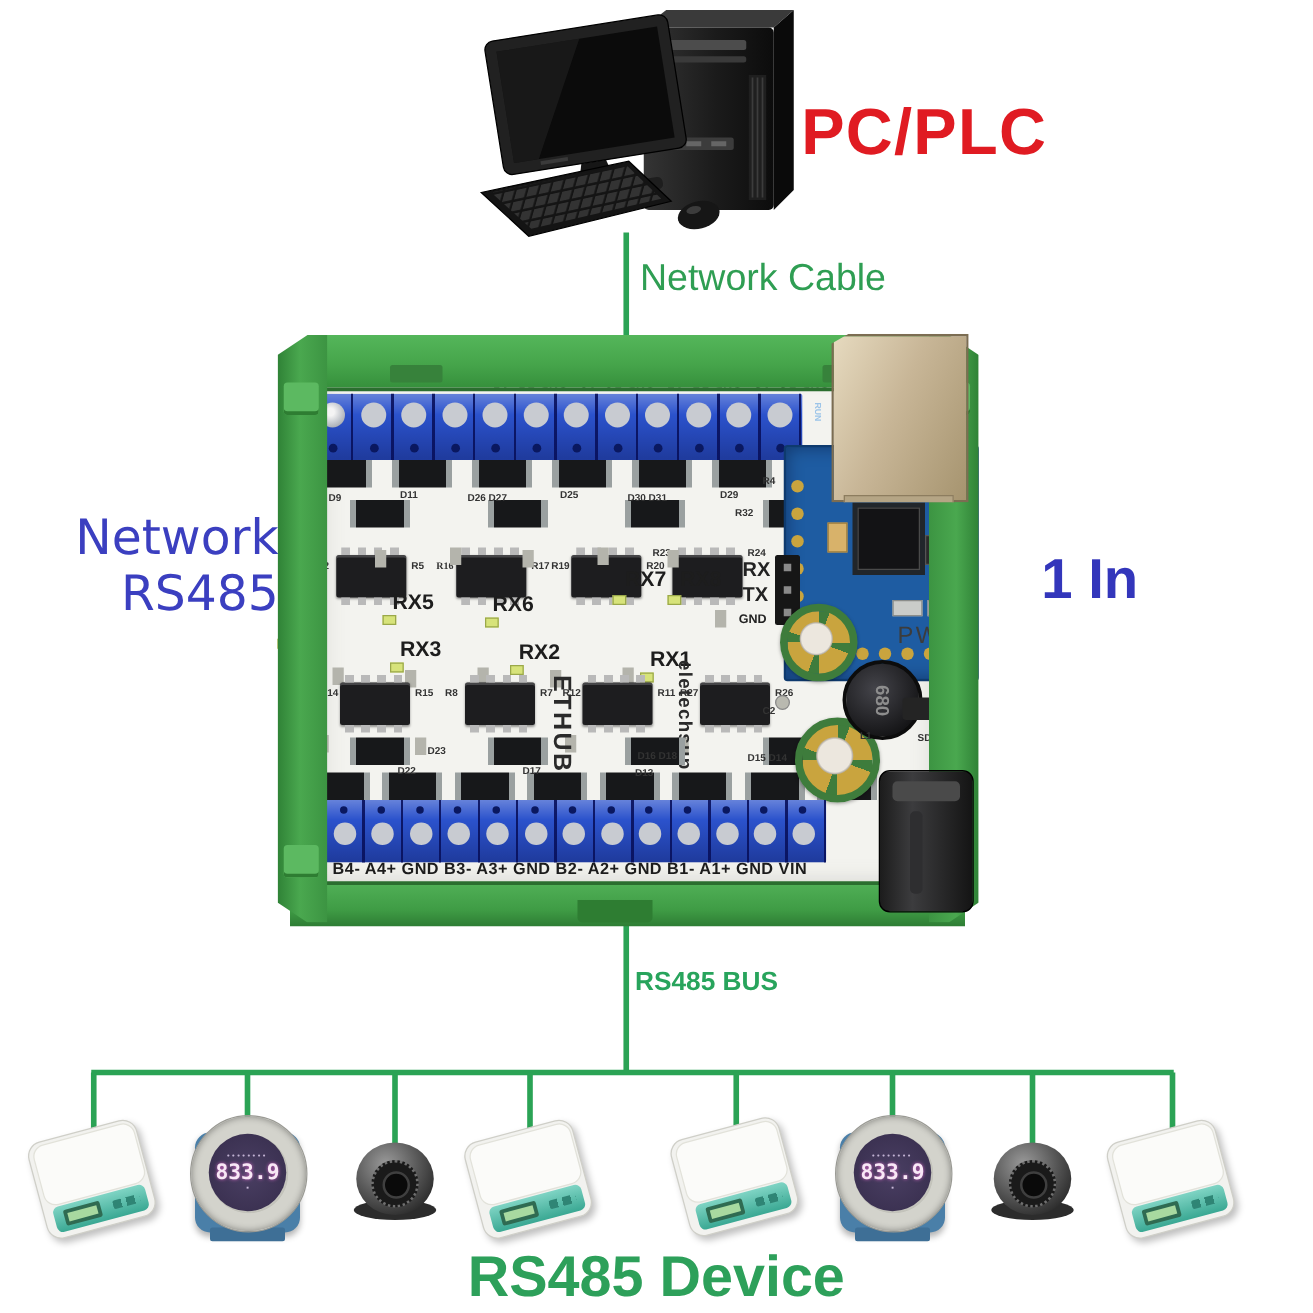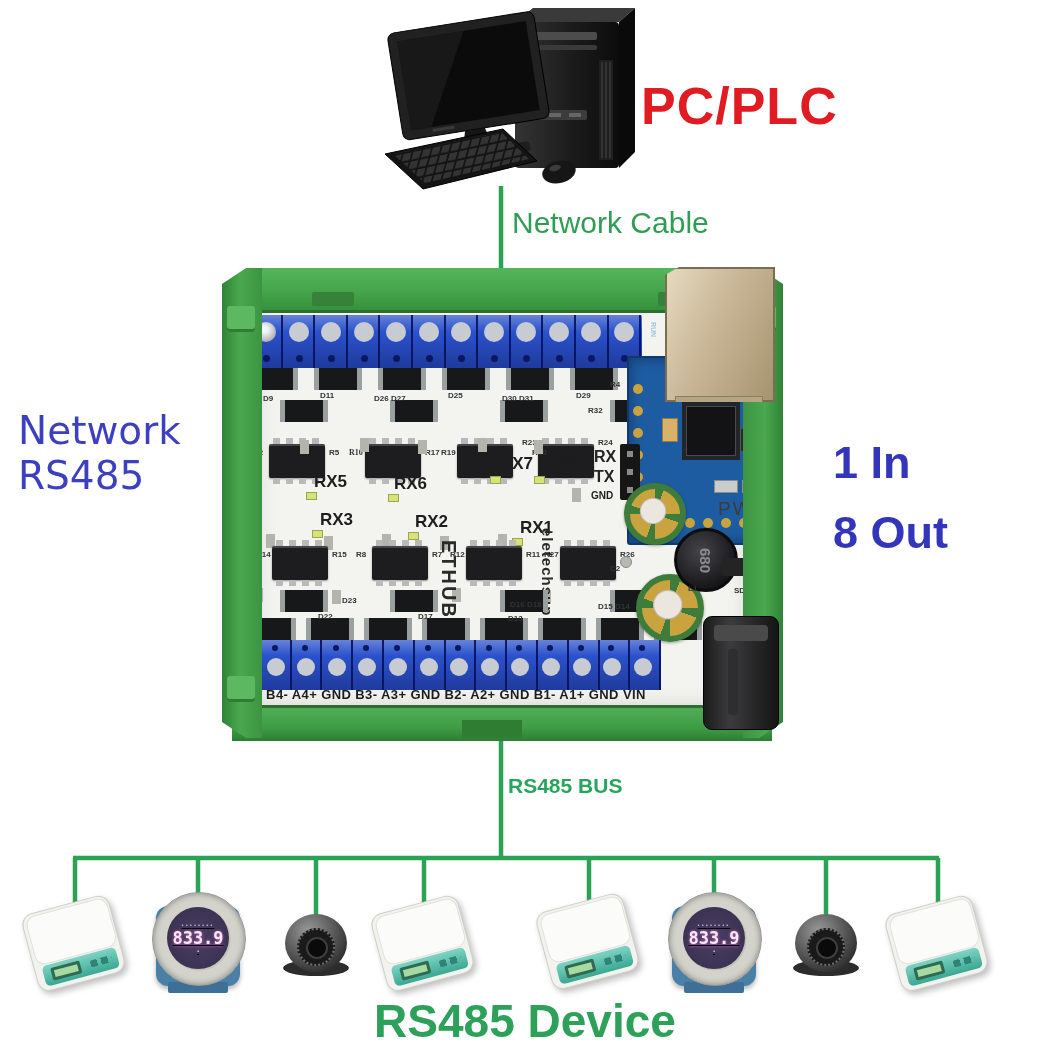--- a/index.html
+++ b/index.html
@@ -3,21 +3,21 @@
 <meta charset="utf-8">
 <style>
   html,body{margin:0;padding:0;background:#fff;}
   #canvas{position:relative;width:1050px;height:1050px;background:#ffffff;overflow:hidden;
           font-family:"Liberation Sans",sans-serif;}
   .abs{position:absolute;}
 
   
   .pc-label{left:641px;top:76px;font-size:52px;font-weight:bold;color:#e01b22;letter-spacing:1px;}
   .netcable-label{left:512px;top:206px;font-size:30px;color:#2f9e53;}
-  .left-title{left:18px;top:408px;width:205px;text-align:left;font-family:"DejaVu Sans",sans-serif;
+  .left-title{left:18px;top:408px;width:205px;text-align:right;font-family:"DejaVu Sans",sans-serif;
               font-size:39px;color:#3b3fc0;line-height:1.16;}
   .io-label{left:833px;top:428px;font-size:45px;font-weight:bold;color:#3336bb;line-height:1.55;}
   .bus-label{left:508px;top:774px;font-size:21px;font-weight:bold;color:#28a45c;}
   .device-label{left:0;top:994px;width:1050px;text-align:center;font-size:46px;font-weight:bold;color:#2da05a;}
 
   
   #bus-lines{left:0;top:0;pointer-events:none;}
 
   
   #pc-art{left:383px;top:2px;}
@@ -151,21 +151,21 @@
 
   .gauge{width:96px;height:105px;}
   .gauge .housing{position:absolute;left:6px;top:16px;width:84px;height:80px;background:#4a7fa8;border-radius:12px;
     box-shadow:0 3px 5px rgba(0,0,0,.3);}
   .gauge .tab{position:absolute;left:18px;top:92px;width:60px;height:11px;background:#3e6f96;border-radius:2px;}
   .gauge .ring{position:absolute;left:2px;top:2px;width:92px;height:92px;border-radius:50%;
     background:radial-gradient(circle,#5a4f76 0 33%,#d9d9d3 34%,#c2c2ba 48%,#d3d3cc 49%);
     border:1px solid #9a9a94;box-shadow:inset 0 0 6px rgba(0,0,0,.4);}
   .gauge .face{position:absolute;left:17px;top:17px;width:62px;height:62px;border-radius:50%;
     background:radial-gradient(circle,#4a3f63,#3a3050 80%);display:flex;flex-direction:column;
-    align-items:center;justify-content:center;text-decoration:underline;}
+    align-items:center;justify-content:center;}
   .gauge .ticks{height:6px;line-height:6px;font-size:6px;letter-spacing:2px;color:#d8c8e8;opacity:.85;}
   .gauge .reading{font-family:"DejaVu Sans Mono",monospace;font-weight:bold;font-size:17px;color:#f8e8f6;
     text-shadow:0 0 3px #d86ac8;}
   .gauge .unit{height:6px;line-height:6px;font-size:6px;color:#c8b8d8;}
 
   .camera{width:72px;height:66px;}
   .camera .base{position:absolute;left:3px;top:48px;width:66px;height:16px;background:#2c2c2c;border-radius:50%;}
   .camera .dome{position:absolute;left:5px;top:2px;width:62px;height:58px;border-radius:50%;
     background:radial-gradient(circle at 38% 30%,#9a9a9a,#5a5a5a 45%,#242424 85%);}
   .camera .irring{position:absolute;left:17px;top:16px;width:34px;height:34px;border-radius:50%;
@@ -245,21 +245,20 @@
   <div class="abs pc-label">PC/PLC</div>
   <div class="abs netcable-label">Network Cable</div>
 
   <div class="abs left-title">
     <span style="display:block">Network</span>
     <span style="display:block">RS485</span>
   </div>
 
   <div class="abs io-label">
     <span style="display:block">1 In</span>
-    <span style="display:block">8 Out</span>
   </div>
 
   <div class="abs bus-label">RS485 BUS</div>
 
   <div id="hub" class="abs">
     <div class="abs pcb"></div>
     <div class="abs hbar top"></div>
     <div class="abs hbar bottom"></div>
     <div class="abs din-clip"></div>
     <div class="abs bracket left"></div>
@@ -285,21 +284,21 @@
 
     <div class="abs chip" style="left:47px;top:176px;"></div>
     <div class="abs chip" style="left:143px;top:176px;"></div>
     <div class="abs chip" style="left:235px;top:176px;"></div>
     <div class="abs chip" style="left:316px;top:176px;"></div>
     <span class="abs ref" style="left:31px;top:180px;">R2</span>
     <span class="abs ref" style="left:107px;top:180px;text-align:right;">R5</span>
     <span class="abs ref" style="left:127px;top:180px;font-family:Liberation Serif, serif;">R16</span>
     <span class="abs ref" style="left:203px;top:180px;">R17</span>
     <span class="abs ref" style="left:219px;top:180px;">R19</span>
-    <span class="abs ref" style="left:295px;top:180px;margin-left:15px;">R20</span>
+    <span class="abs ref" style="left:295px;top:180px;">R20</span>
     <span class="abs ref" style="left:300px;top:170px;">R23</span>
     <span class="abs ref" style="left:376px;top:170px;">R24</span>
 
     <span class="abs rx" style="left:6px;top:220px;">RX4</span>
     <span class="abs rx" style="left:92px;top:204px;">RX5</span>
     <span class="abs rx" style="left:172px;top:206px;">RX6</span>
     <span class="abs rx" style="left:278px;top:186px;">RX7</span>
     <span class="abs rx" style="left:322px;top:186px;">RX8</span>
     <span class="abs rx" style="left:98px;top:242px;">RX3</span>
     <span class="abs rx" style="left:193px;top:244px;">RX2</span>

